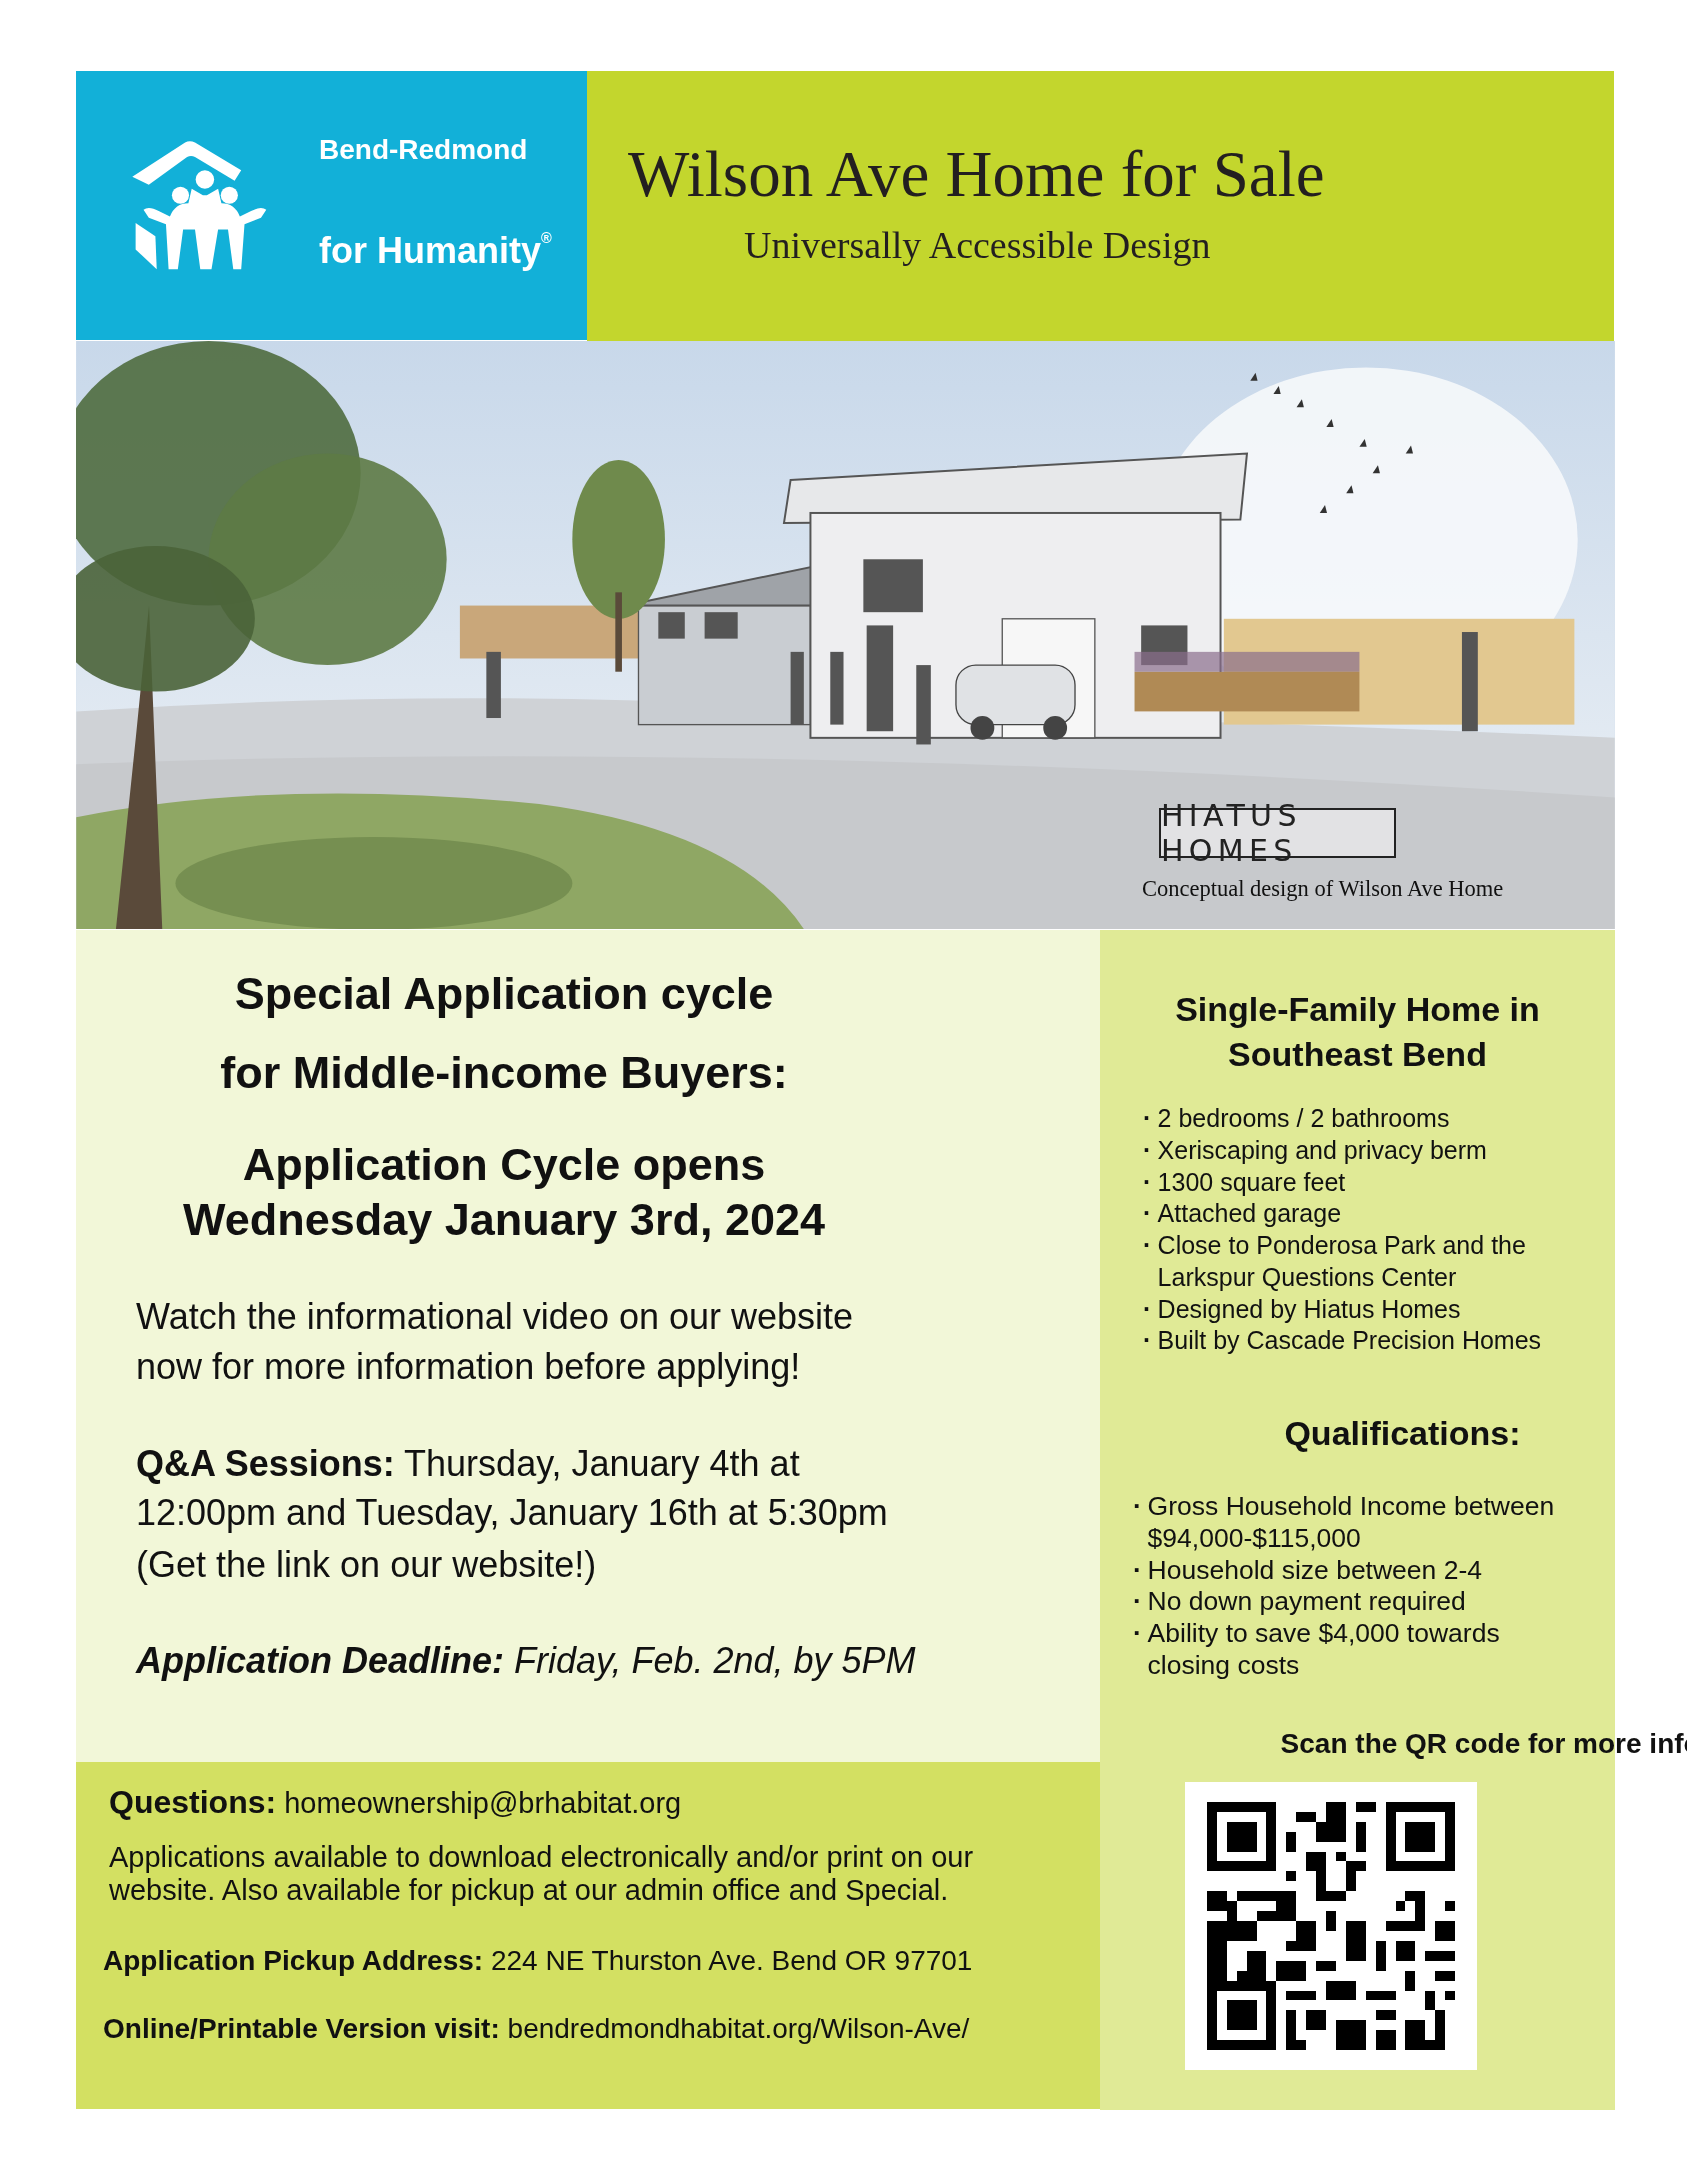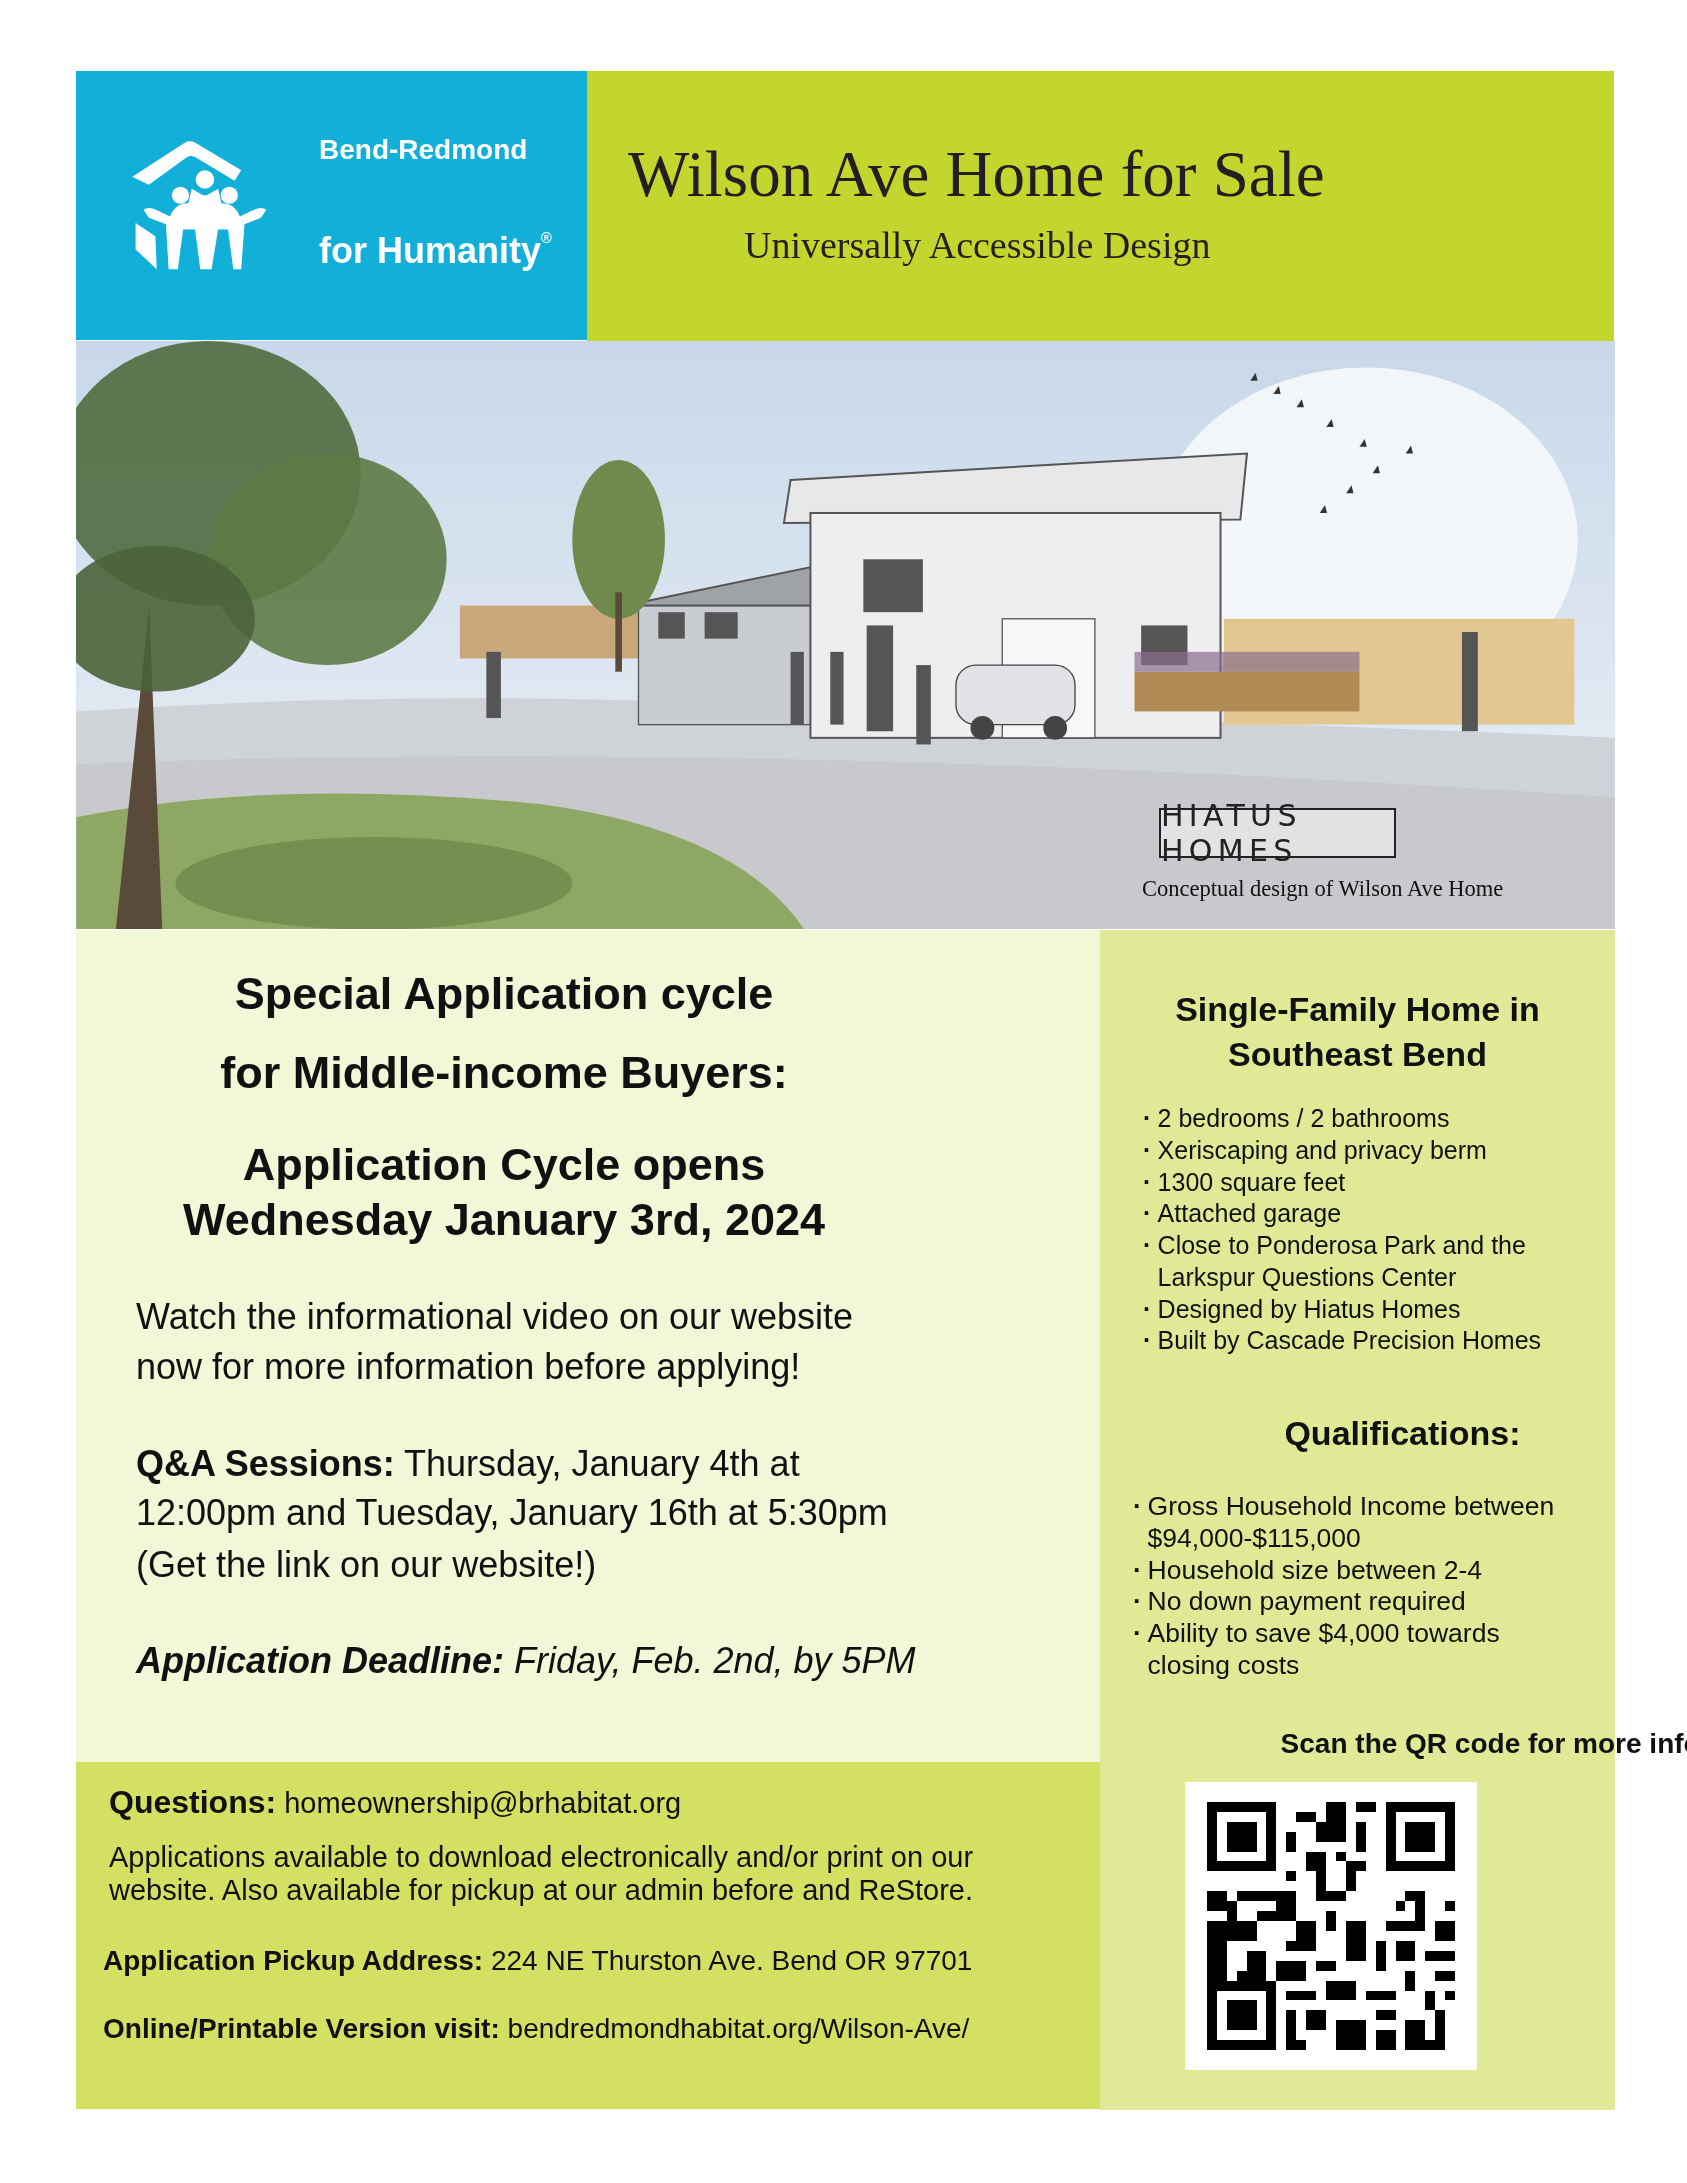--- a/index.html
+++ b/index.html
@@ -140,21 +140,21 @@
 <div class="abs body-l" style="top:1643px;font-style:italic;">
   <b>Application Deadline:</b><span> Friday, Feb. 2nd, by 5PM</span>
 </div>
 
 <div id="contact-panel" class="abs"></div>
 
 <div class="abs" style="left:109px;top:1786px;font-size:32px;white-space:nowrap;line-height:1;">
   <b>Questions:</b><span style="font-size:29px;"> homeownership@brhabitat.org</span>
 </div>
 <div class="abs contact" style="top:1843px;">Applications available to download electronically and/or print on our</div>
-<div class="abs contact" style="top:1876px;">website. Also available for pickup at our admin before and ReStore.</div>
+<div class="abs contact" style="top:1876px;">website. Also available for pickup at our admin office and Special.</div>
 
 <div class="abs contact" style="left:103px;top:1947px;font-size:28px;">
   <b>Application Pickup Address:</b><span> 224 NE Thurston Ave. Bend OR 97701</span>
 </div>
 <div class="abs contact" style="left:103px;top:2015px;font-size:28px;">
   <b>Online/Printable Version visit:</b><span> bendredmondhabitat.org/Wilson-Ave/</span>
 </div>
 
 <div id="right-panel" class="abs"></div>
 

